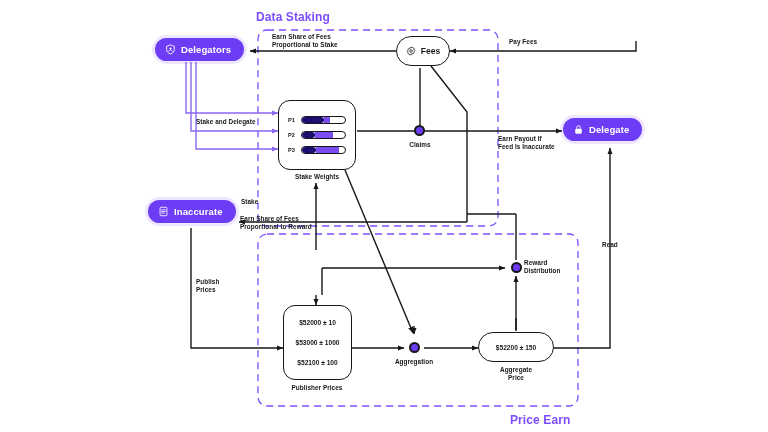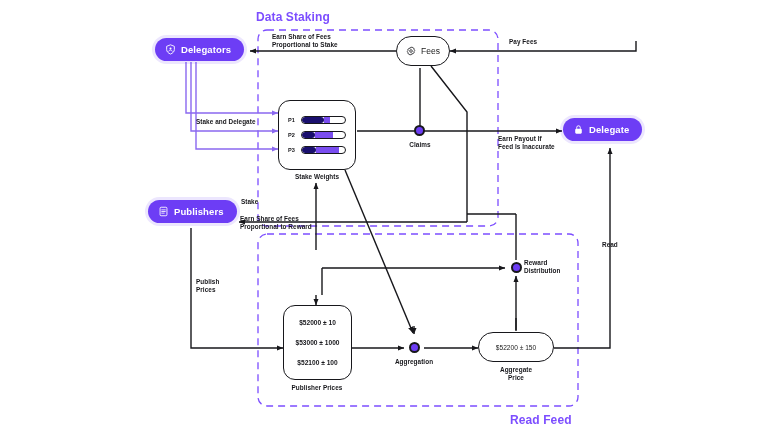--- a/index.html
+++ b/index.html
@@ -60,21 +60,21 @@
     position: absolute;
     border: 1.6px solid #17171b;
     background: #ffffff;
     border-radius: 999px;
     box-sizing: border-box;
     display: flex;
     align-items: center;
     justify-content: center;
     gap: 5px;
     font-size: 8.5px;
-    font-weight: normal;
+    font-weight: bold;
     white-space: nowrap;
   }
 
   
   .dot {
     position: absolute;
     width: 11px;
     height: 11px;
     border-radius: 50%;
     background: #6d3df5;
@@ -212,41 +212,41 @@
   <path d="M554,348 L610,348 L610,148" fill="none" stroke="#17171b" stroke-width="1.4" marker-end="url(#arw)"></path>
 
   <path d="M316,295 L316,305" fill="none" stroke="#17171b" stroke-width="1.4" marker-end="url(#arw)"></path>
 
   <path d="M414,326 L414,334" fill="none" stroke="#17171b" stroke-width="1.4" marker-end="url(#arw)"></path>
 
   <path d="M516,318 L516,330" fill="none" stroke="#17171b" stroke-width="1.4"></path>
 </svg>
 
 <div class="group-label" style="left:256px; top:10px;">Data Staking</div>
-<div class="group-label" style="left:510px; top:413px;">Read Feed</div>
+<div class="group-label" style="left:510px; top:413px;">Price Earn</div>
 
 <div class="pill" style="left:155px; top:38px;">
   <span class="gi">
     <svg width="11" height="11" viewBox="0 0 16 16">
         <path d="M8 1.2 L13.6 3.4 V8 c0 3.2-2.4 5.4-5.6 6.6 C4.8 13.4 2.4 11.2 2.4 8 V3.4 Z" fill="none" stroke="#fff" stroke-width="1.3"></path>
         <circle cx="8" cy="6.6" r="1.5" fill="#fff"></circle>
         <path d="M5.3 11 c0.5-1.5 1.6-2.2 2.7-2.2 s2.2 0.7 2.7 2.2" fill="none" stroke="#fff" stroke-width="1.2"></path>
       </svg>
   </span>
   <span>Delegators</span>
 </div>
 
 <div class="pill" style="left:148px; top:200px;">
   <span class="gi">
     <svg width="11" height="11" viewBox="0 0 16 16">
         <rect x="3" y="1.8" width="10" height="12.4" rx="1.6" fill="none" stroke="#fff" stroke-width="1.3"></rect>
         <path d="M5.4 5.6 H10.6 M5.4 8 H10.6 M5.4 10.4 H9" stroke="#fff" stroke-width="1.2" stroke-linecap="round"></path>
       </svg>
   </span>
-  <span>Publishers</span>
+  <span>Inaccurate</span>
 </div>
 
 <div class="pill" style="left:563px; top:118px;">
   <span class="gi">
     <svg width="11" height="11" viewBox="0 0 16 16">
         <rect x="3.2" y="7" width="9.6" height="7" rx="1.6" fill="#fff"></rect>
         <path d="M5.4 7 V5.2 a2.6 2.6 0 0 1 5.2 0 V7" fill="none" stroke="#fff" stroke-width="1.4"></path>
       </svg>
   </span>
   <span>Delegate</span>

